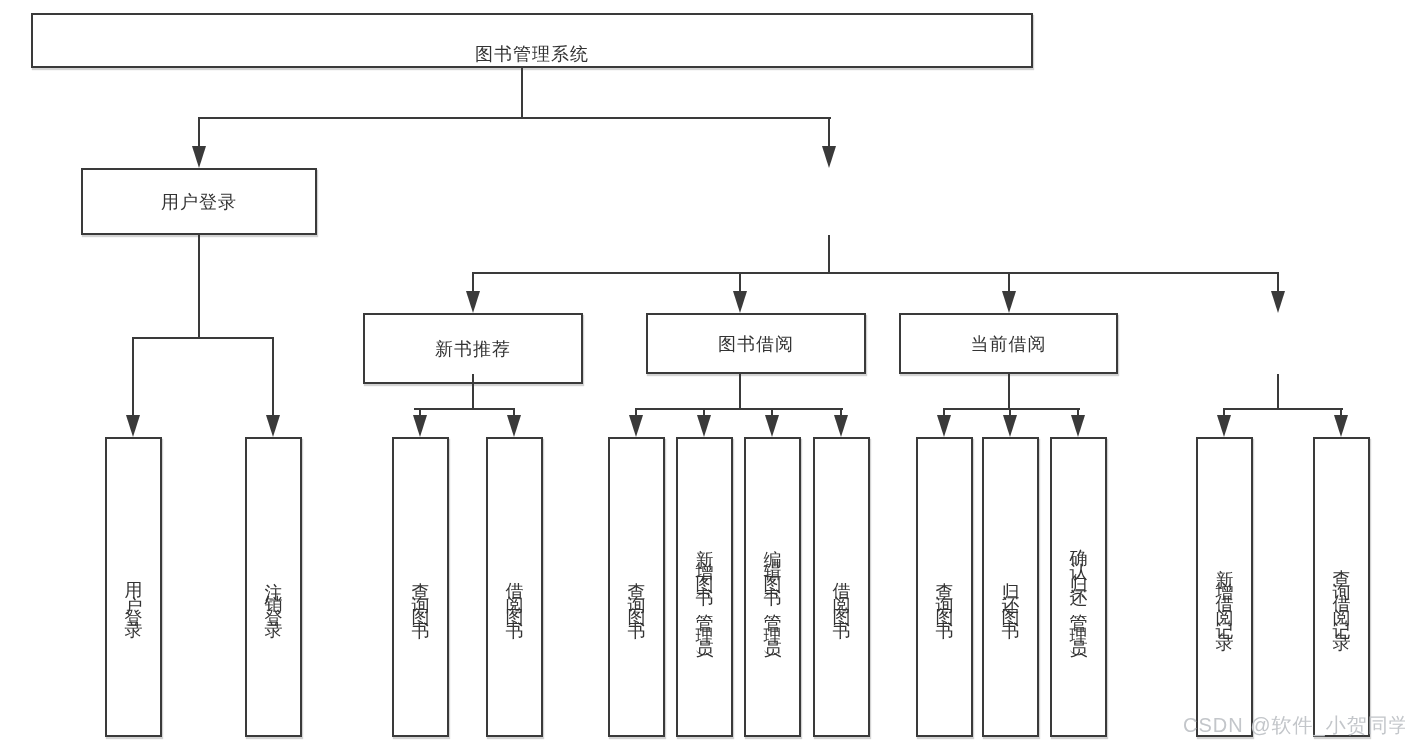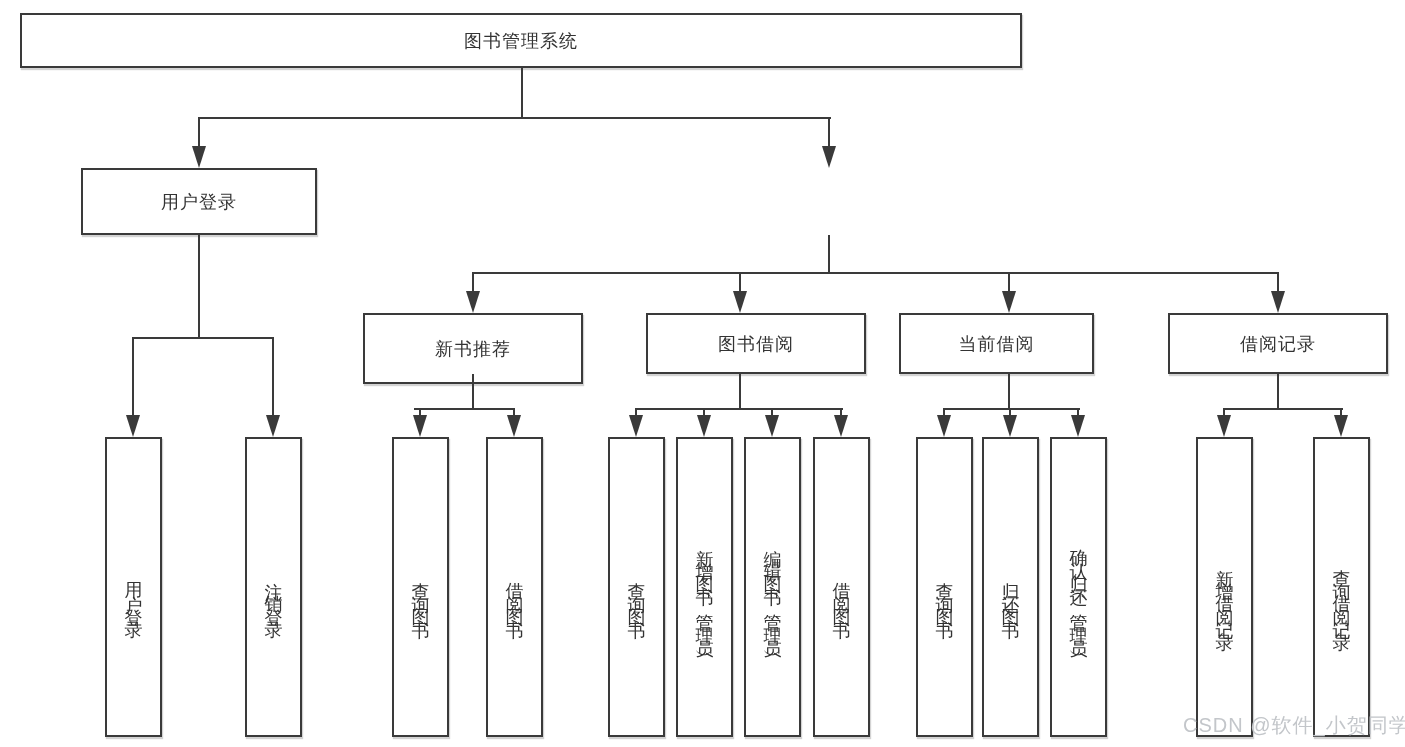--- a/index.html
+++ b/index.html
@@ -51,26 +51,26 @@
     position: absolute;
     left: 1183px;
     top: 712px;
     font-size: 20px;
     color: var(--watermark);
     letter-spacing: 1px;
     z-index: 20;
     white-space: nowrap;
   }
   
-  .b-root   { left: 20px;   top: 13px;  width: 1002px; height: 55px; }
+  .b-root   { left: 31px;   top: 13px;  width: 1002px; height: 55px; align-items: flex-end; }
   .b-login  { left: 81px;   top: 168px; width: 236px;  height: 67px; }
   .b-mgmt   { left: 711px;  top: 168px; width: 236px;  height: 67px; }
   .b-l3-1   { left: 363px;  top: 313px; width: 220px;  height: 71px; }
   .b-l3-2   { left: 646px;  top: 313px; width: 220px;  height: 61px; }
-  .b-l3-3   { left: 899px;  top: 313px; width: 195px;  height: 61px; }
+  .b-l3-3   { left: 899px;  top: 313px; width: 219px;  height: 61px; }
   .b-l3-4   { left: 1168px; top: 313px; width: 220px;  height: 61px; }
   .leaf     { top: 437px; width: 57px; height: 300px; }
   .lf-1  { left: 105px; }  .lf-2  { left: 245px; }
   .lf-3  { left: 392px; }  .lf-4  { left: 486px; }
   .lf-5  { left: 608px; }  .lf-6  { left: 676px; }
   .lf-7  { left: 744px; }  .lf-8  { left: 813px; }
   .lf-9  { left: 916px; }  .lf-10 { left: 982px; }
   .lf-11 { left: 1050px; }
   .lf-12 { left: 1196px; } .lf-13 { left: 1313px; }
 </style>
@@ -89,23 +89,20 @@
 
   <div class="box b-l3-1">
     <span>新书推荐</span>
   </div>
   <div class="box b-l3-2">
     <span>图书借阅</span>
   </div>
   <div class="box b-l3-3">
     <span>当前借阅</span>
   </div>
-  <div class="box b-l3-4">
-    <span>借阅记录</span>
-  </div>
 
   <div class="box leaf lf-1">
     <span class="label">用户登录</span>
   </div>
   <div class="box leaf lf-2">
     <span class="label">注销登录</span>
   </div>
   <div class="box leaf lf-3">
     <span class="label">查询图书</span>
   </div>

